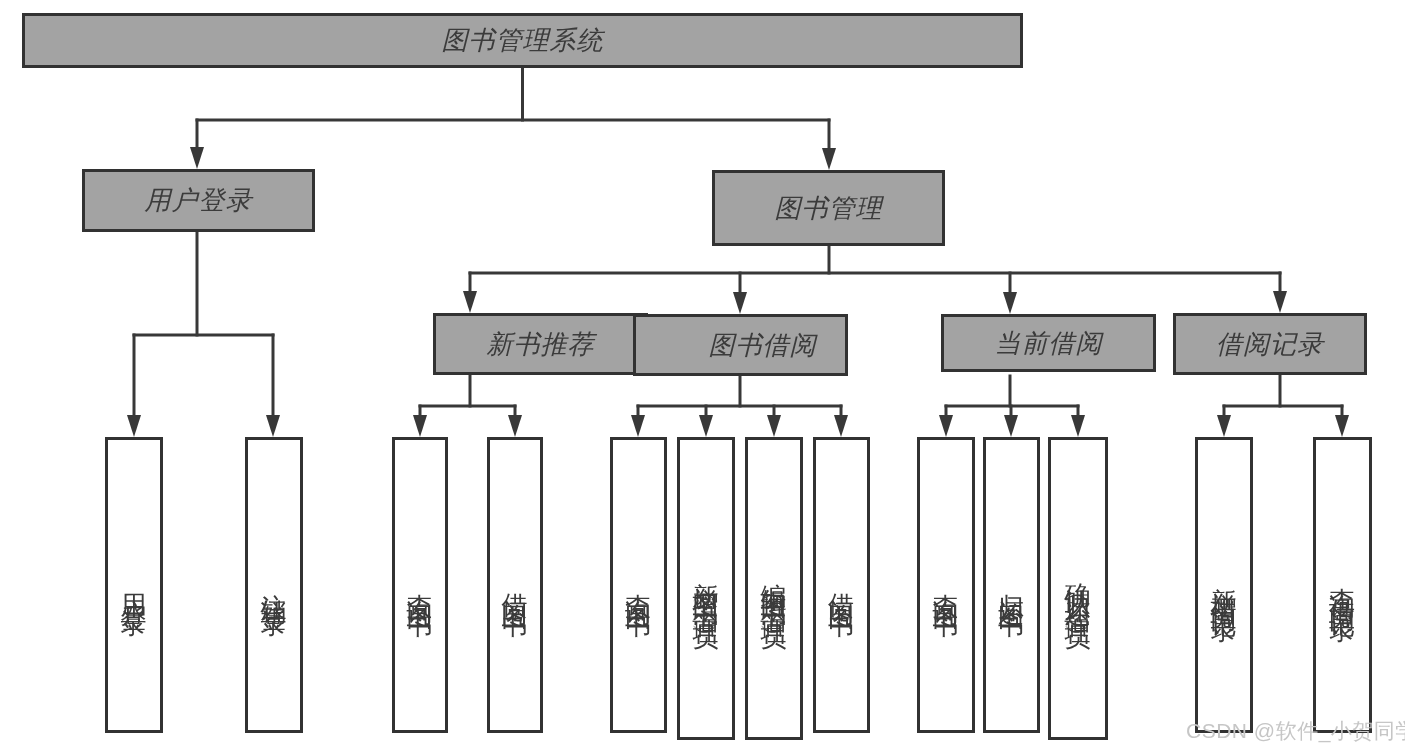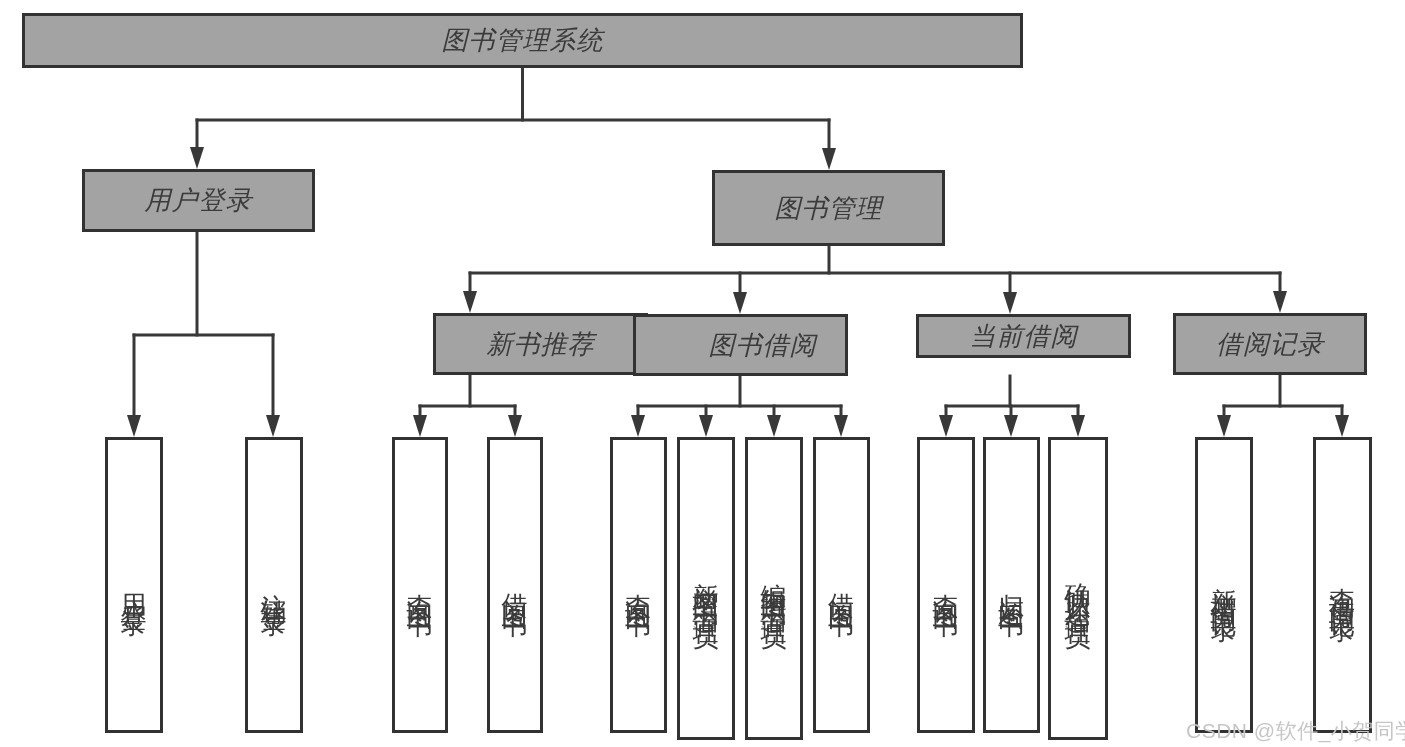--- a/index.html
+++ b/index.html
@@ -129,21 +129,21 @@
     </g>
   </svg>
 
   <div class="hbox" style="left:22px; top:13px; width:1001px; height:55px;">图书管理系统</div>
 
   <div class="hbox" style="left:82px; top:169px; width:233px; height:63px;">用户登录</div>
   <div class="hbox" style="left:712px; top:170px; width:233px; height:76px;">图书管理</div>
 
   <div class="hbox" style="left:385px; top:313px; width:215px; height:62px;margin-left:48px;">新书推荐</div>
   <div class="hbox" style="left:633px; top:314px; width:215px; height:62px;padding-left:44px;">图书借阅</div>
-  <div class="hbox" style="left:916px; top:314px; width:215px; height:44px;">当前借阅</div>
+  <div class="hbox" style="left:941px; top:314px; width:215px; height:58px;">当前借阅</div>
   <div class="hbox" style="left:1173px; top:313px; width:194px; height:62px;">借阅记录</div>
 
   <div class="vbox" style="left:105px; top:437px; width:58px; height:296px;">用户登录</div>
   <div class="vbox" style="left:245px; top:437px; width:58px; height:296px;">注销登录</div>
 
   <div class="vbox" style="left:392px; top:437px; width:56px; height:296px;">查询图书</div>
   <div class="vbox" style="left:487px; top:437px; width:56px; height:296px;">借阅图书</div>
 
   <div class="vbox" style="left:610px; top:437px; width:57px; height:296px;">查询图书</div>
   <div class="vbox" style="left:677px; top:437px; width:58px; height:303px;">新增图书（管理员）</div>

